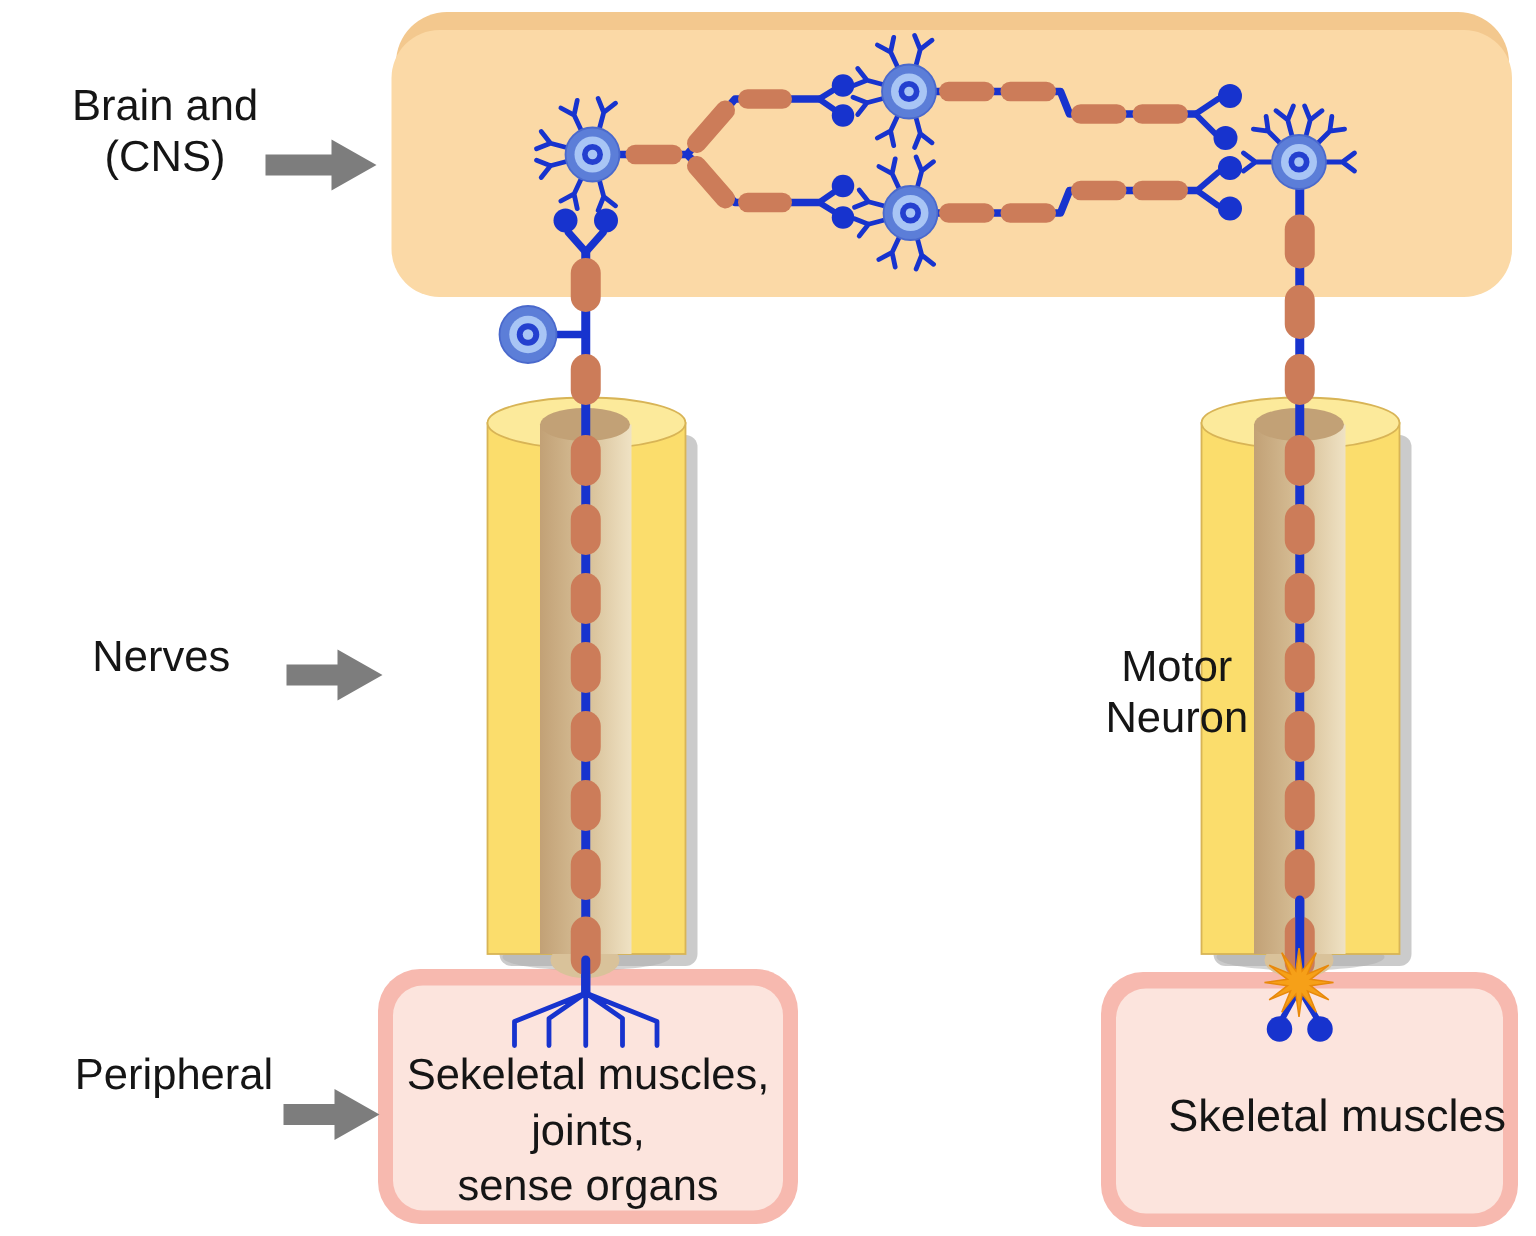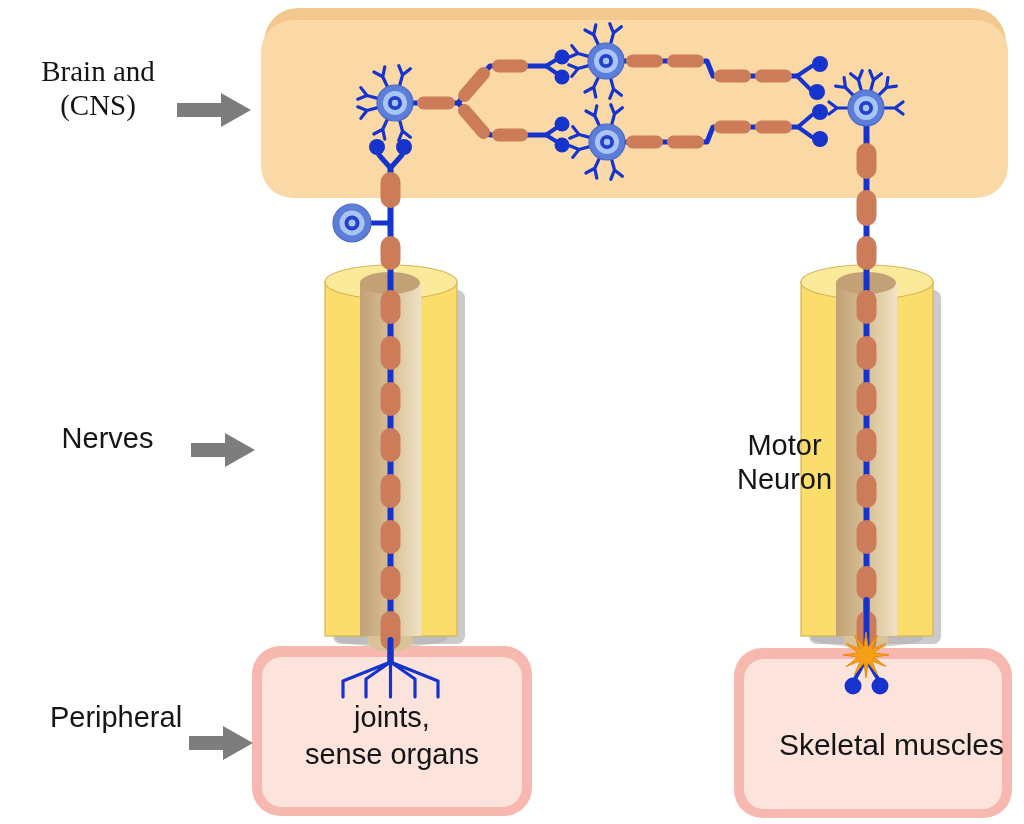--- a/index.html
+++ b/index.html
@@ -226,39 +226,40 @@
       <circle cx="853" cy="686" r="8.5" class="bouton"></circle>
       <circle cx="880" cy="686" r="8.5" class="bouton"></circle>
     </g>
   </g>
 
   <path class="arrow" d="M177,103 H221 V93 L251,110 L221,127 V117 H177 Z"></path>
   <path class="arrow" d="M191,443 H225 V433 L255,450 L225,467 V457 H191 Z"></path>
   <path class="arrow" d="M189,736 H223 V726 L253,743 L223,760 V750 H189 Z"></path>
 </svg>
 
-<div class="label" style="left:8px;top:54px;width:180px;font-family:Liberation Serif, serif;">
+<div class="label" style="left:20px;top:54px;width:180px;">
   <div>Brain and</div>
   <div>(CNS)</div>
 </div>
 
 <div class="label" style="left:30px;top:421px;width:155px;">
   <div>Nerves</div>
 </div>
 
 <div class="label" style="left:26px;top:700px;width:180px;">
   <div>Peripheral</div>
 </div>
 
 <div class="label" style="left:712px;top:428px;width:145px;">
   <div>Motor</div>
   <div>Neuron</div>
 </div>
 
 <div class="label organ-label" style="left:258px;top:699px;width:268px;">
+  <div>Sekeletal muscles,</div>
   <div>joints,</div>
   <div>sense organs</div>
 </div>
 
 <div class="label one-line" style="left:742px;top:728px;width:262px;text-align:right;">
   <div>Skeletal muscles</div>
 </div>
 
 </div>
 

